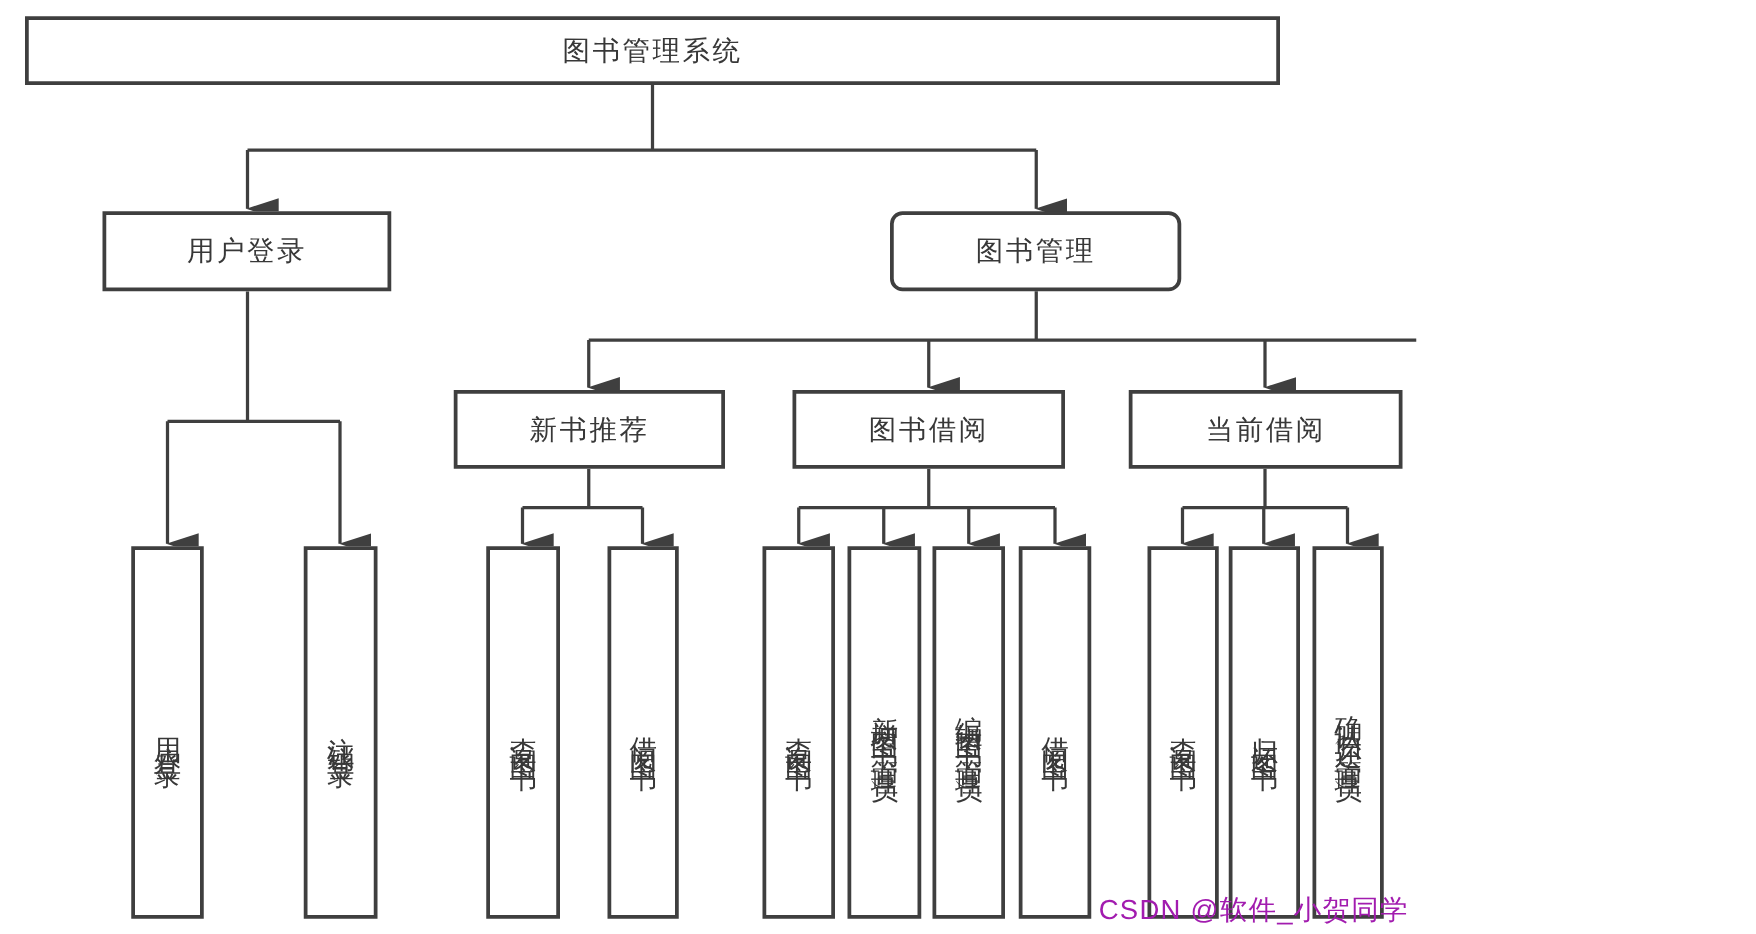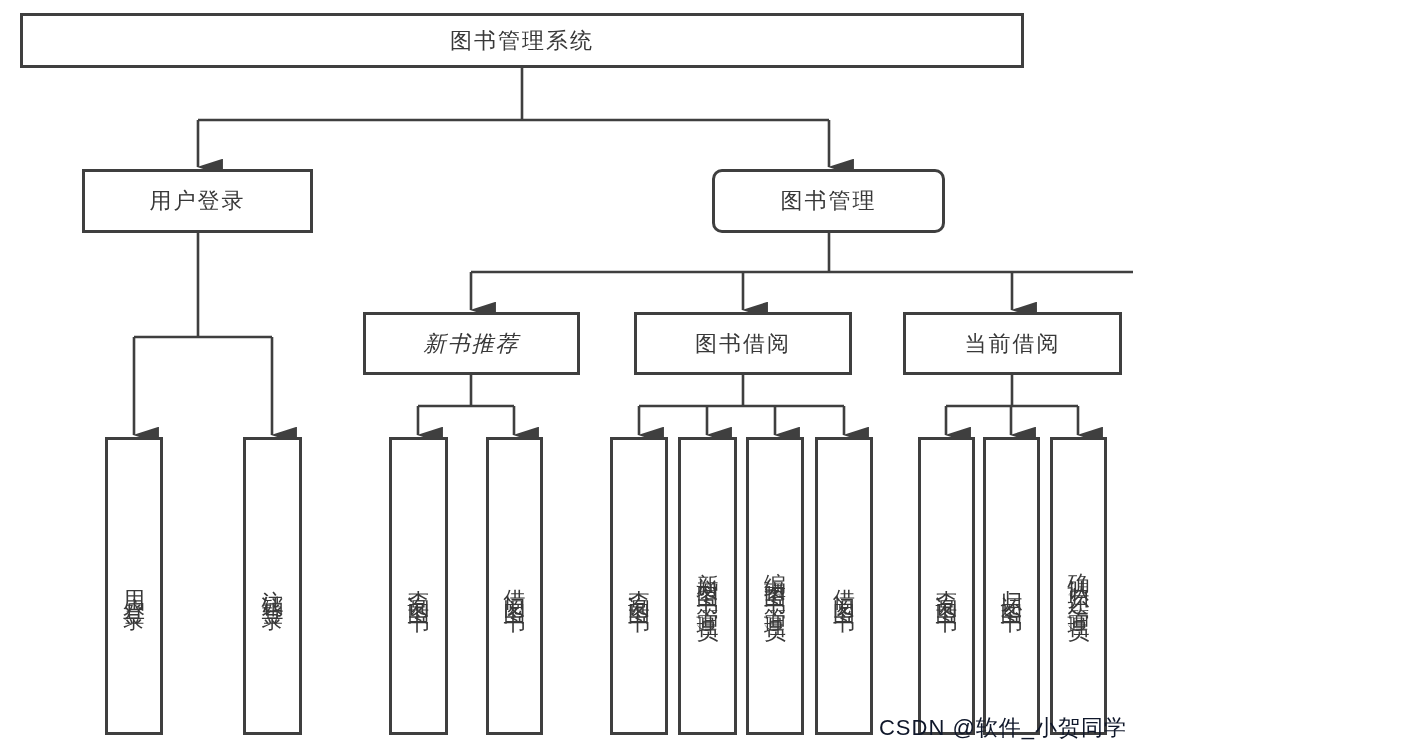--- a/index.html
+++ b/index.html
@@ -36,21 +36,21 @@
   .node.v {
     writing-mode: vertical-rl;
     font-size: 22px;
     letter-spacing: 7px;
     line-height: 1;
   }
   #watermark {
     position: absolute;
     right: 6px; bottom: 4px;
     font-size: 22px;
-    color: #0f172a;
+    color: #a21caf;
     letter-spacing: 1px;
     white-space: nowrap;
   }
 </style>
 </head>
 <body>
 
 <div id="canvas">
 
   <svg id="connectors" viewBox="0 0 1405 747" xmlns="http://www.w3.org/2000/svg">
@@ -101,21 +101,21 @@
       <path d="M1224,406 L1224,435" marker-end="url(#arrow)"></path>
       <path d="M1341,406 L1341,435" marker-end="url(#arrow)"></path>
     </g>
   </svg>
 
   <div class="node h" style="left:20px; top:13px; width:1004px; height:55px;">图书管理系统</div>
 
   <div class="node h" style="left:82px; top:169px; width:231px; height:64px;">用户登录</div>
   <div class="node h" style="left:712px; top:169px; width:233px; height:64px;border-radius:10px;">图书管理</div>
 
-  <div class="node h" style="left:363px; top:312px; width:217px; height:63px;font-style:italic;">新书推荐</div>
+  <div class="node h" style="left:363px; top:312px; width:217px; height:63px;">新书推荐</div>
   <div class="node h" style="left:634px; top:312px; width:218px; height:63px;">图书借阅</div>
   <div class="node h" style="left:903px; top:312px; width:219px; height:63px;">当前借阅</div>
 
   <div class="node v" style="left:105px; top:437px; width:58px; height:298px;">用户登录</div>
   <div class="node v" style="left:243px; top:437px; width:59px; height:298px;">注销登录</div>
 
   <div class="node v" style="left:389px; top:437px; width:59px; height:298px;">查询图书</div>
   <div class="node v" style="left:486px; top:437px; width:57px; height:298px;">借阅图书</div>
 
   <div class="node v" style="left:610px; top:437px; width:58px; height:298px;">查询图书</div>

